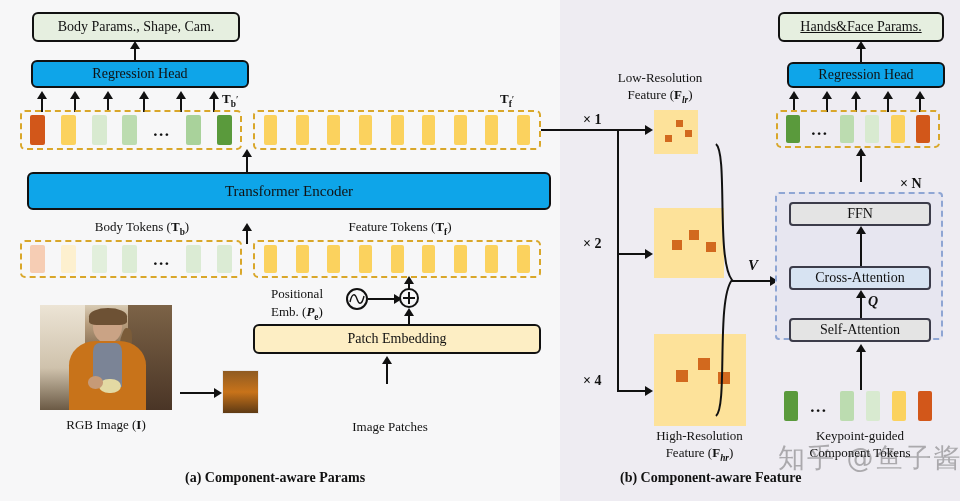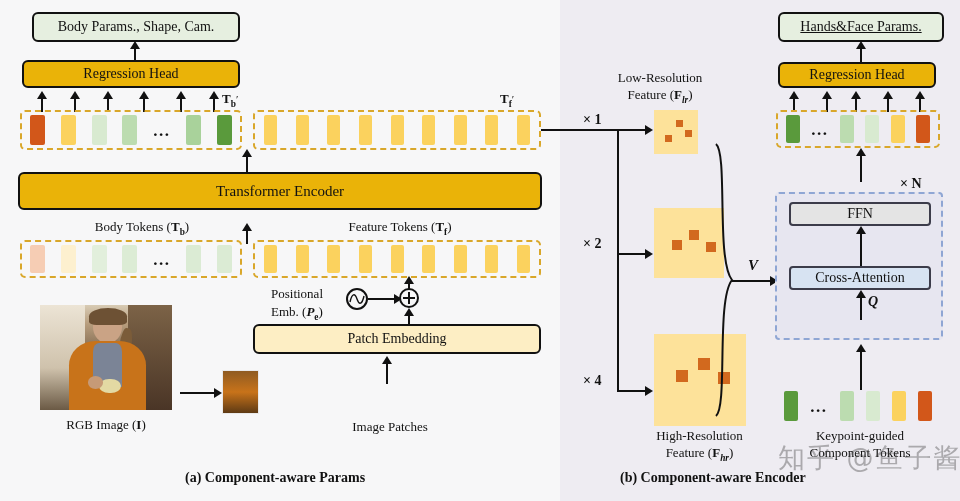--- a/index.html
+++ b/index.html
@@ -22,21 +22,21 @@
     position:absolute;
     box-sizing:border-box;
     display:flex;align-items:center;justify-content:center;
     border:2px solid #111;
     border-radius:6px;
     font-size:14px;
     line-height:1;
     white-space:nowrap;
   }
   .box.green{background:#e6efe0;}
-  .box.gray{background:#eab308;}
+  .box.gray{background:#0ea5e9;margin-left:9px;}
   .box.yellow{background:#fdeec4;}
   .box.bluefill{background:#d7e3f2;border:2px solid #3c3c4a;border-radius:4px;}
   .box.grayfill{background:#e4e4e4;border:2px solid #3c3c4a;border-radius:4px;}
 
   .lbl{
     position:absolute;
     font-size:13px;
     white-space:nowrap;
     line-height:1.15;
   }
@@ -384,35 +384,38 @@
   <div class="arrowhead ah-up" style="left:856px;top:226px;"></div>
 
   <div class="box bluefill" style="left:789px;top:266px;width:142px;height:24px;">
     <span>Cross-Attention</span>
   </div>
 
   <div class="ln vln" style="left:860px;top:292px;height:28px;"></div>
   <div class="arrowhead ah-up" style="left:856px;top:290px;"></div>
   <div class="lbl bold" style="left:868px;top:294px;font-style:italic;font-size:14px;">Q</div>
 
+  <div class="box grayfill" style="left:789px;top:318px;width:142px;height:24px;">
+    <span>Self-Attention</span>
+  </div>
 
   <div class="ln vln" style="left:860px;top:348px;height:42px;"></div>
   <div class="arrowhead ah-up" style="left:856px;top:344px;"></div>
 
   <div style="position:absolute;left:776px;top:390px;width:164px;height:32px;display:flex;align-items:center;justify-content:space-between;padding:0 8px;box-sizing:border-box;">
     <div class="tok" style="width:14px;height:30px;background:#5a9a3c;"></div>
     <div class="dots">...</div>
     <div class="tok" style="width:14px;height:30px;background:#bcdcb0;"></div>
     <div class="tok" style="width:14px;height:30px;background:#d8ead0;"></div>
     <div class="tok" style="width:14px;height:30px;background:#fbd25e;"></div>
     <div class="tok" style="width:14px;height:30px;background:#d2571a;"></div>
   </div>
 
   <div class="lbl ctr" style="left:790px;top:428px;width:140px;line-height:1.3;">
     <div>Keypoint-guided</div>
     <div>Component Tokens</div>
   </div>
 
-  <div class="caption" style="left:620px;top:470px;">(b) Component-aware Encoder</div>
+  <div class="caption" style="left:620px;top:470px;">(b) Component-aware Feature</div>
 
   <div class="watermark" style="left:778px;top:440px;">知乎 @鱼子酱</div>
 
 </div>
 
 </body></html>

